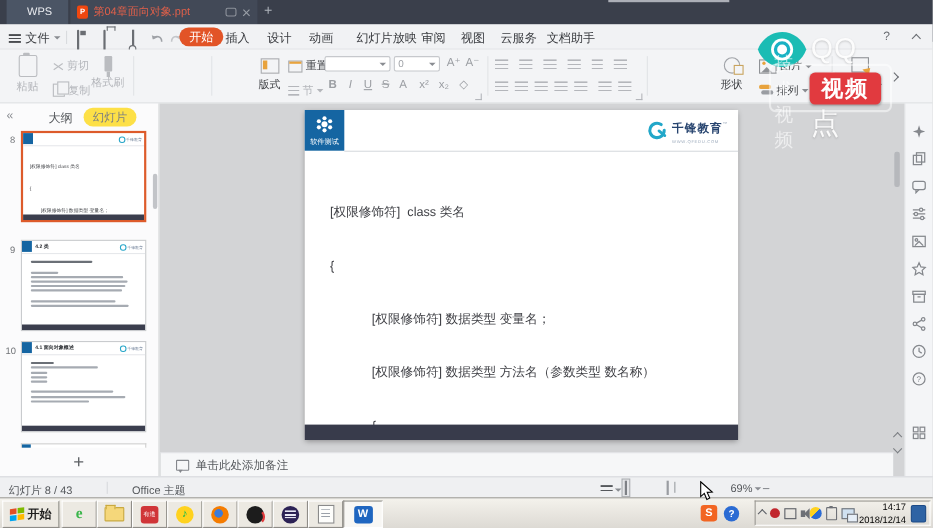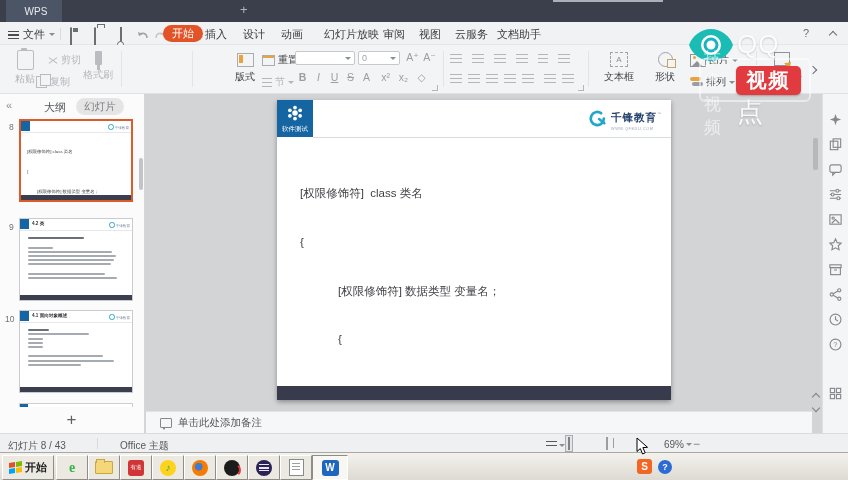--- a/index.html
+++ b/index.html
@@ -92,21 +92,21 @@
   .i-pic::after{content:"";position:absolute;left:1px;bottom:0;border-left:5px solid transparent;border-right:5px solid transparent;border-bottom:5px solid #8f9296}
   .i-arr{width:13px;height:10px;position:relative}
   .i-arr::before{content:"";position:absolute;left:0;top:0;width:11px;height:4px;border-radius:2px;background:#e8a33d}
   .i-arr::after{content:"";position:absolute;left:2px;top:5px;width:11px;height:4px;border-radius:2px;background:#9a9da2}
   .i-pane{width:14px;height:12px;border:1.3px solid #8f9296;margin:4px auto 3px;position:relative}
   .i-pane::after{content:"";position:absolute;right:-3px;bottom:-3px;border-left:6px solid #e8a33d;border-top:4px solid transparent;border-bottom:4px solid transparent;transform:rotate(-45deg)}
 
   
   #panel{position:absolute;left:0;top:94px;width:145px;height:339px;background:#fbfbfc;border-right:1px solid #d6d7d9;box-sizing:border-box}
   .p-head{position:absolute;left:0;top:0;width:100%;height:24px}
-  .pill{position:absolute;left:76px;top:4px;width:48px;height:17px;background:#e5e5e5;border-radius:9px;
+  .pill{position:absolute;left:76px;top:4px;width:48px;height:17px;background:#fde047;border-radius:9px;
         color:#7a7d82;font-size:10.5px;display:flex;align-items:center;justify-content:center}
   .thumb{position:absolute;left:19px;width:114px;height:83px;background:#fff;border:1px solid #c9cbce;box-sizing:border-box;overflow:hidden}
   .thumb.sel{border:2px solid #dd5b2b}
   .t-num{position:absolute;font-size:8.5px;color:#6f7276}
   .mini-head{position:relative;height:11px;border-bottom:1px solid #e6e8eb}
   .mini-chip{position:absolute;left:0;top:0;width:9px;height:10px;background:#1565a2}
   .mini-title{position:absolute;left:12px;top:2px;font-size:4.6px;font-weight:bold;color:#2f3236;white-space:nowrap}
   .mini-logo{position:absolute;right:2px;top:3px;font-size:3.6px;color:#7a8aa0;white-space:nowrap}
   .mini-logo::before{content:"";display:inline-block;width:3.5px;height:3.5px;border-radius:50%;border:1px solid #2aa7c9;margin-right:1px;vertical-align:-1px}
   .mini-body{padding:3px 4px 0 6px;font-size:4.4px;line-height:1.5;color:#44464a;white-space:pre}
@@ -206,20 +206,26 @@
 </style>
 </head>
 <body>
 
 <div id="titlebar">
   <div id="topline"></div>
   <div class="wps-tab">
     <span class="wlogo"></span>
     <span>WPS</span>
   </div>
+  <div class="doc-tab">
+    <span class="ppt-ic">P</span>
+    <span class="doc-title">第04章面向对象.ppt</span>
+    <span class="bubble-ic"></span>
+    <span class="x-ic"></span>
+  </div>
   <div class="tab-plus">+</div>
 </div>
 
 <div id="menubar">
   <div class="abs flex" style="left:8px;top:5px;gap:4px">
     <span class="hamb"></span>
     <span class="mtext">文件</span>
     <span class="arrow-dn"></span>
   </div>
   <div class="msep abs" style="left:60px;top:6px"></div>
@@ -250,21 +256,21 @@
 
 <div id="ribbon">
   <div class="rb-big dis" style="left:8px;top:3px;width:34px">
     <div class="i-clip"></div>
     <span>粘贴</span>
   </div>
   <div class="rb-sm" style="left:48px;top:8px">
     <span class="i-scis"></span>
     <span>剪切</span>
   </div>
-  <div class="rb-sm" style="left:36px;top:30px">
+  <div class="rb-sm" style="left:48px;top:30px">
     <span class="i-copy"></span>
     <span>复制</span>
   </div>
   <div class="rb-big dis" style="left:80px;top:3px;width:36px">
     <div class="i-brush"></div>
     <span>格式刷</span>
   </div>
   <div class="vsep" style="left:121px"></div>
 
   <div class="vsep" style="left:192px"></div>
@@ -313,24 +319,20 @@
   <span class="ic-bars abs" style="left:450px;top:29px"></span>
   <span class="ic-bars abs" style="left:468px;top:29px"></span>
   <span class="ic-bars abs" style="left:486px;top:29px"></span>
   <span class="ic-bars abs" style="left:504px;top:29px"></span>
   <span class="ic-bars abs" style="left:522px;top:29px"></span>
   <span class="ic-bars abs" style="left:544px;top:29px"></span>
   <span class="ic-bars abs" style="left:562px;top:29px"></span>
   <div class="corner" style="left:578px;top:40px"></div>
   <div class="vsep" style="left:588px"></div>
 
-  <div class="rb-big" style="left:596px;top:3px;width:46px">
-    <div class="i-txtbox"></div>
-    <span>文本框</span>
-  </div>
   <div class="rb-big" style="left:646px;top:3px;width:38px">
     <div class="i-shape"></div>
     <span>形状</span>
   </div>
   <div class="rb-sm en" style="left:690px;top:8px">
     <span class="i-pic"></span>
     <span>图片</span>
     <span class="arrow-dn"></span>
   </div>
   <div class="rb-sm en" style="left:690px;top:30px">
@@ -440,20 +442,21 @@
     </svg>
     <div>
       <div><span class="s-logo-name">千锋教育</span><span class="tm">™</span></div>
       <div class="s-logo-sub">WWW.QFEDU.COM</div>
     </div>
   </div>
   <div id="code">
     <div class="code-line">[权限修饰符]  class 类名</div>
     <div class="code-line">{</div>
     <div class="code-line ind">[权限修饰符] 数据类型 变量名；</div>
+    <div class="code-line ind">[权限修饰符] 数据类型 方法名（参数类型 数名称）</div>
     <div class="code-line ind">{</div>
     <div class="code-line ind"></div>
     <div class="code-line ind">}</div>
     
     
   </div>
   <div class="s-foot"></div>
 </div>
 
 <div class="ws-scroll"></div>
@@ -577,20 +580,34 @@
   <div class="tb-btn pressed" style="left:312px;width:34px">
       <span class="wps-ic"></span>
     </div>
 
   <span class="abs" style="left:637px;top:6px">
       <span class="sg-ic"></span>
     </span>
   <span class="abs" style="left:658px;top:7px">
       <span class="q-ic"></span>
     </span>
+  <div class="tray">
+    <span class="chev up" style="border-color:#5d6066"></span>
+    <span class="red-dot"></span>
+    <span class="win-o"></span>
+    <span class="spk"></span>
+    <span class="sphere"></span>
+    <span class="clipb"></span>
+    <span class="net"></span>
+    <span class="clock">
+      <span>14:17</span><br>
+      <span>2018/12/14</span>
+    </span>
+    <span class="bluerect"></span>
+  </div>
 </div>
 
 <div id="wm">
   <svg class="abs" style="left:688px;top:28px" width="46" height="34" viewBox="0 0 46 34">
     <path d="M23 1 C33 1 42 8 45 17 C42 26 33 33 23 33 C13 33 4 26 1 17 C4 8 13 1 23 1 Z" fill="#1bbcb4"></path>
     <circle cx="23" cy="17" r="10" fill="#fff"></circle>
     <circle cx="23" cy="17" r="6" fill="none" stroke="#19b2c4" stroke-width="3"></circle>
   </svg>
   <div class="wm-text">QQ看点</div>
   <div class="wm-ghostbox"></div>

